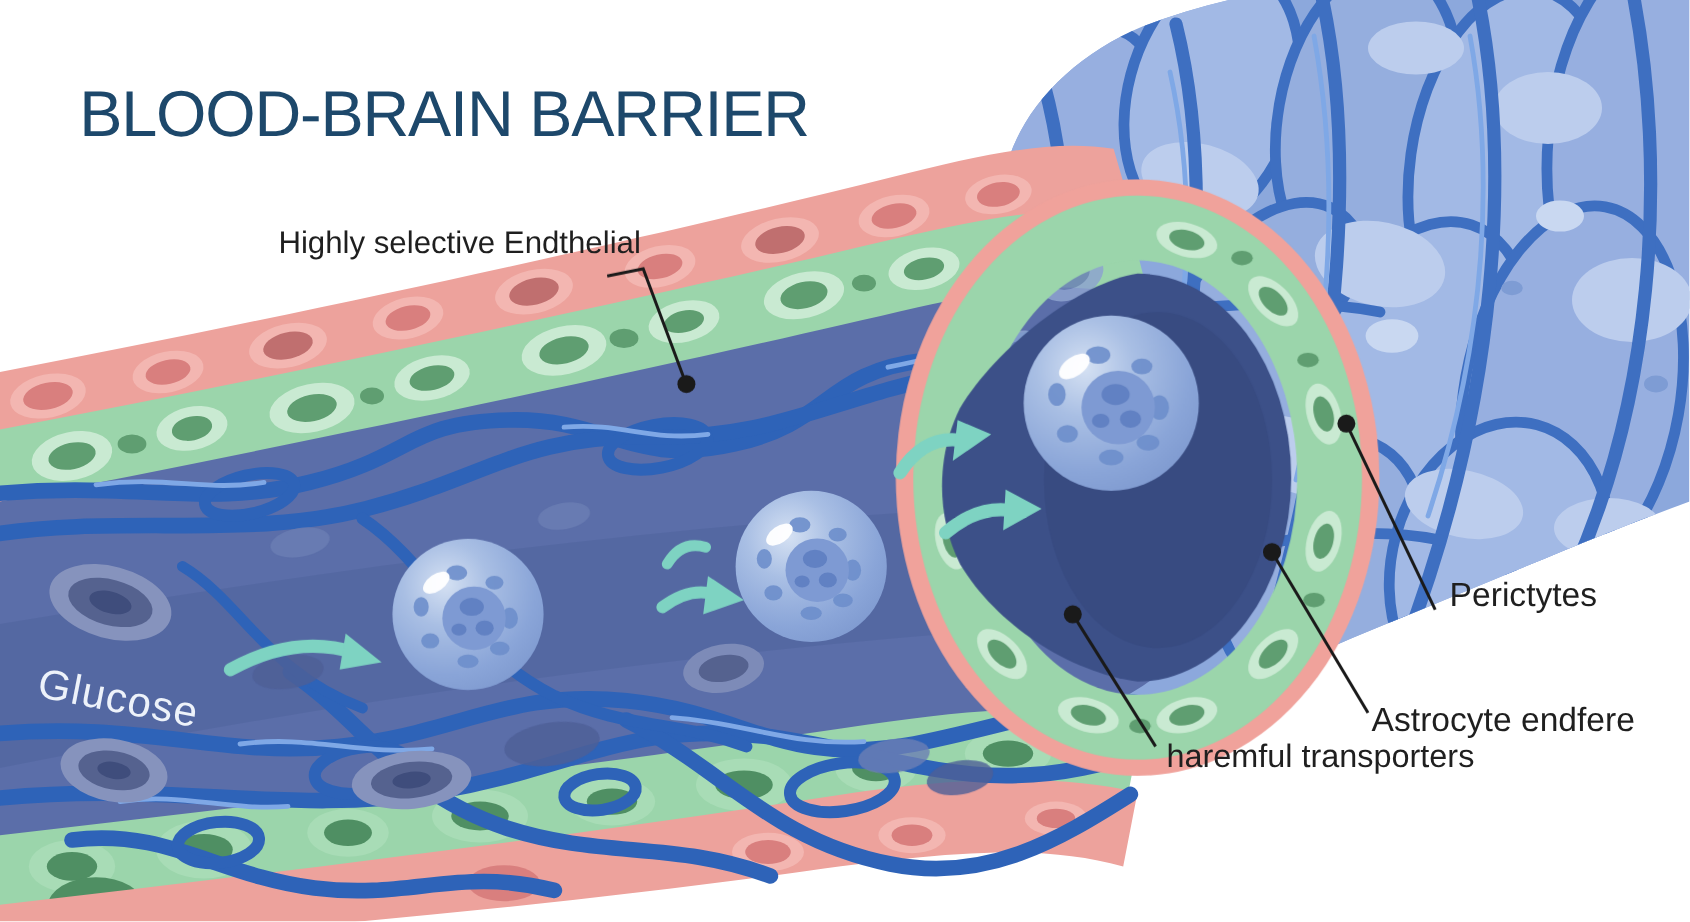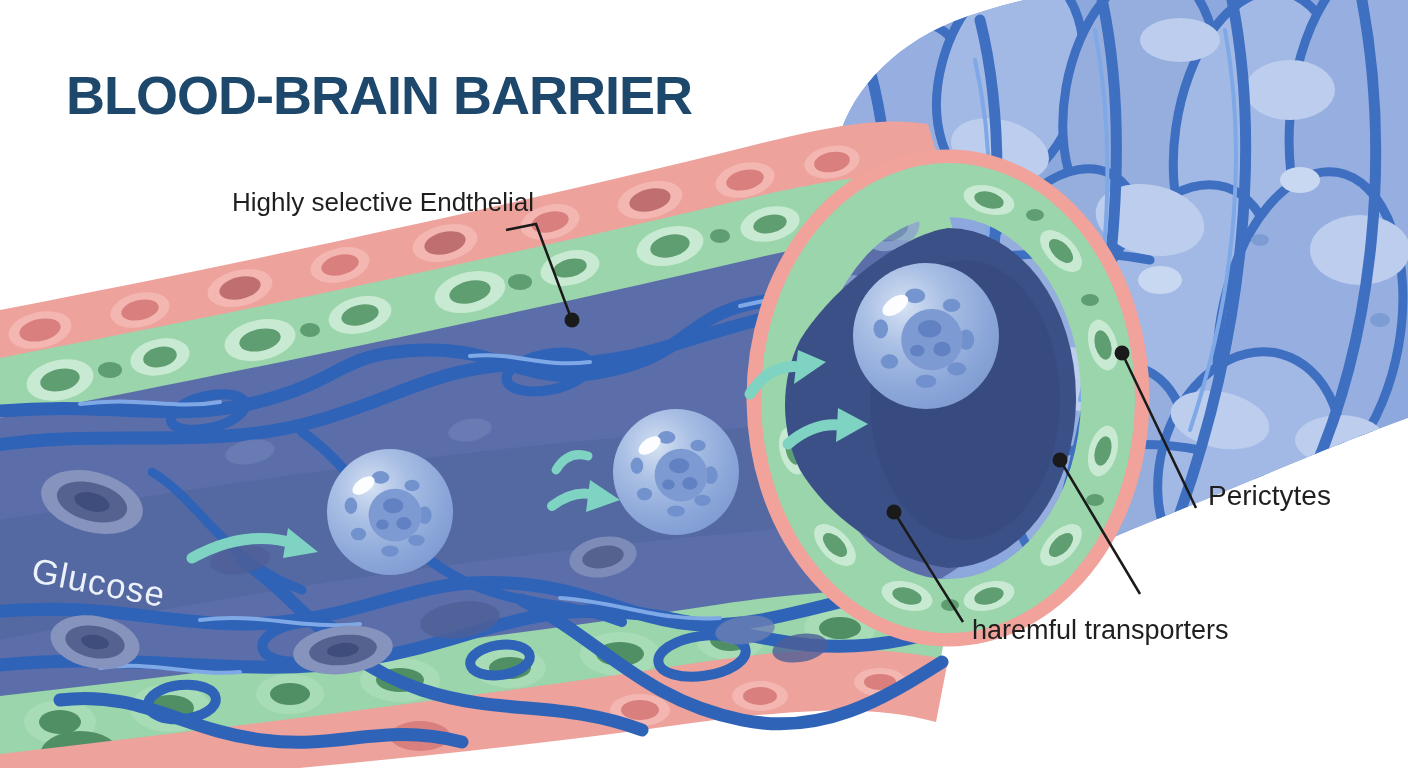--- a/index.html
+++ b/index.html
@@ -1,20 +1,20 @@
 <!DOCTYPE html>
 <html style="--background: #ffffff; --title-color: #1d486b; --label-color: #1f1f1f; --glucose-color: #edf2fa; --leader-color: #1a1a1a; --pink-layer: #eda29c; --pink-cell: #d97f7e; --pink-cell-rim: #f3b6b1; --green-layer: #9bd5ab; --green-cell-rim: #c9ead2; --green-cell: #5f9e71; --green-cell-dark: #4f8f63; --endothelium: #2e63b8; --mesh-highlight: #7fa8e6; --lumen: #5b6ea9; --lumen-dark: #3c5088; --sheath: #8ca8dc; --sheath-light: #bccded; --sheath-outline: #3e6fc1; --sphere-base: #9db6de; --sphere-spot: #6d8ecb; --arrow: #7ed3c2;"><head>
 <meta charset="utf-8">
 <style>
   html,body{margin:0;padding:0;background:#fff;}
   #stage{position:relative;width:1408px;height:768px;overflow:hidden;background:var(--background,#fff);
          font-family:"Liberation Sans",sans-serif;}
   #art{position:absolute;inset:0;}
   .hlabel{position:absolute;color:var(--label-color,#1f1f1f);}
-  #page-title{left:66px;top:64px;font-size:54px;font-weight:bold;letter-spacing:-1px;
+  #page-title{left:66px;top:64px;font-size:54px;font-weight:normal;letter-spacing:-1px;
               color:var(--title-color,#1d486b);white-space:nowrap;}
   #lbl-tight{left:232px;top:186px;width:348px;text-align:left;font-size:26px;line-height:32px;}
   #lbl-glucose{left:36px;top:550px;font-size:35px;font-weight:500;letter-spacing:1px;
                color:var(--glucose-color,#edf2fa);transform:rotate(11deg);transform-origin:left top;}
   #lbl-pericytes{left:1208px;top:480px;font-size:28px;}
   #lbl-astrocyte{left:1143px;top:584px;font-size:28px;}
   #lbl-transporters{left:972px;top:614px;font-size:27px;line-height:33px;}
   
   .pinkband{fill:var(--pink-layer,#eda29c);}
   .greenband{fill:var(--green-layer,#9bd5ab);}
@@ -397,18 +397,19 @@
 <div class="hlabel" id="page-title">BLOOD-BRAIN BARRIER</div>
 
 <div class="hlabel" id="lbl-tight">
   <div>Highly selective Endthelial</div>
 </div>
 
 <div class="hlabel" id="lbl-glucose">Glucose</div>
 
 <div class="hlabel" id="lbl-pericytes">Perictytes</div>
 
+<div class="hlabel" id="lbl-astrocyte">Astrocyte endfere</div>
 
 <div class="hlabel" id="lbl-transporters">
   <div>haremful transporters</div>
 </div>
 
 </div>
 
 </body></html>

